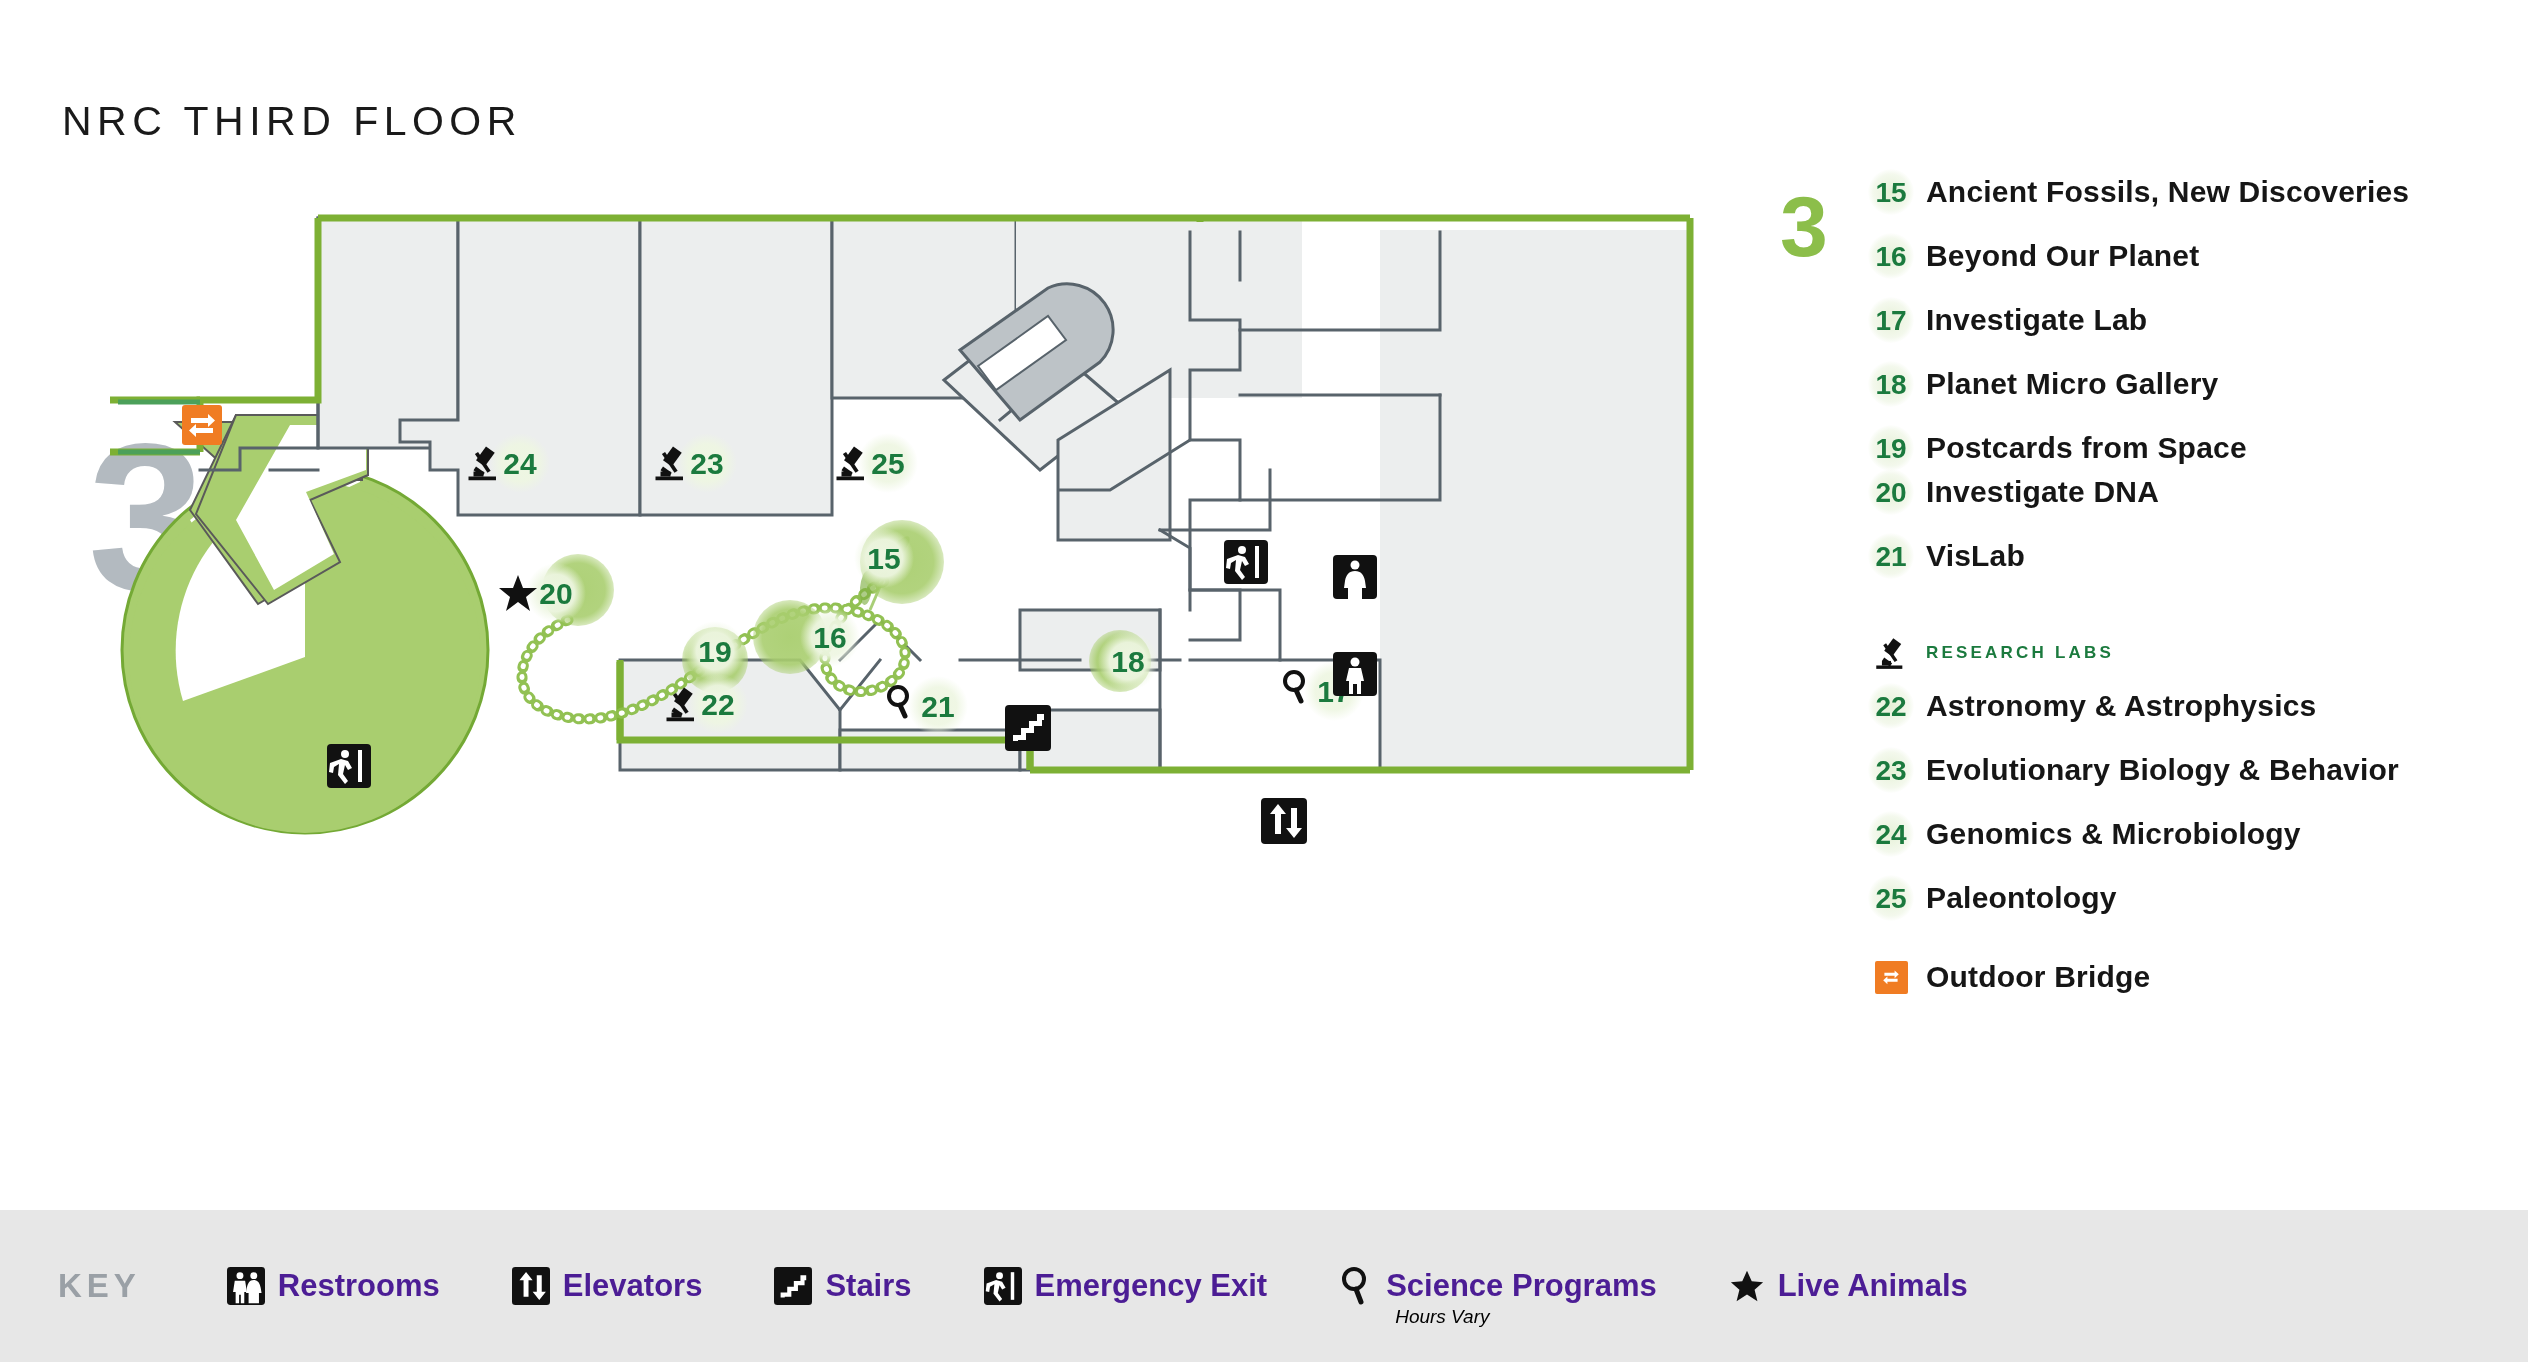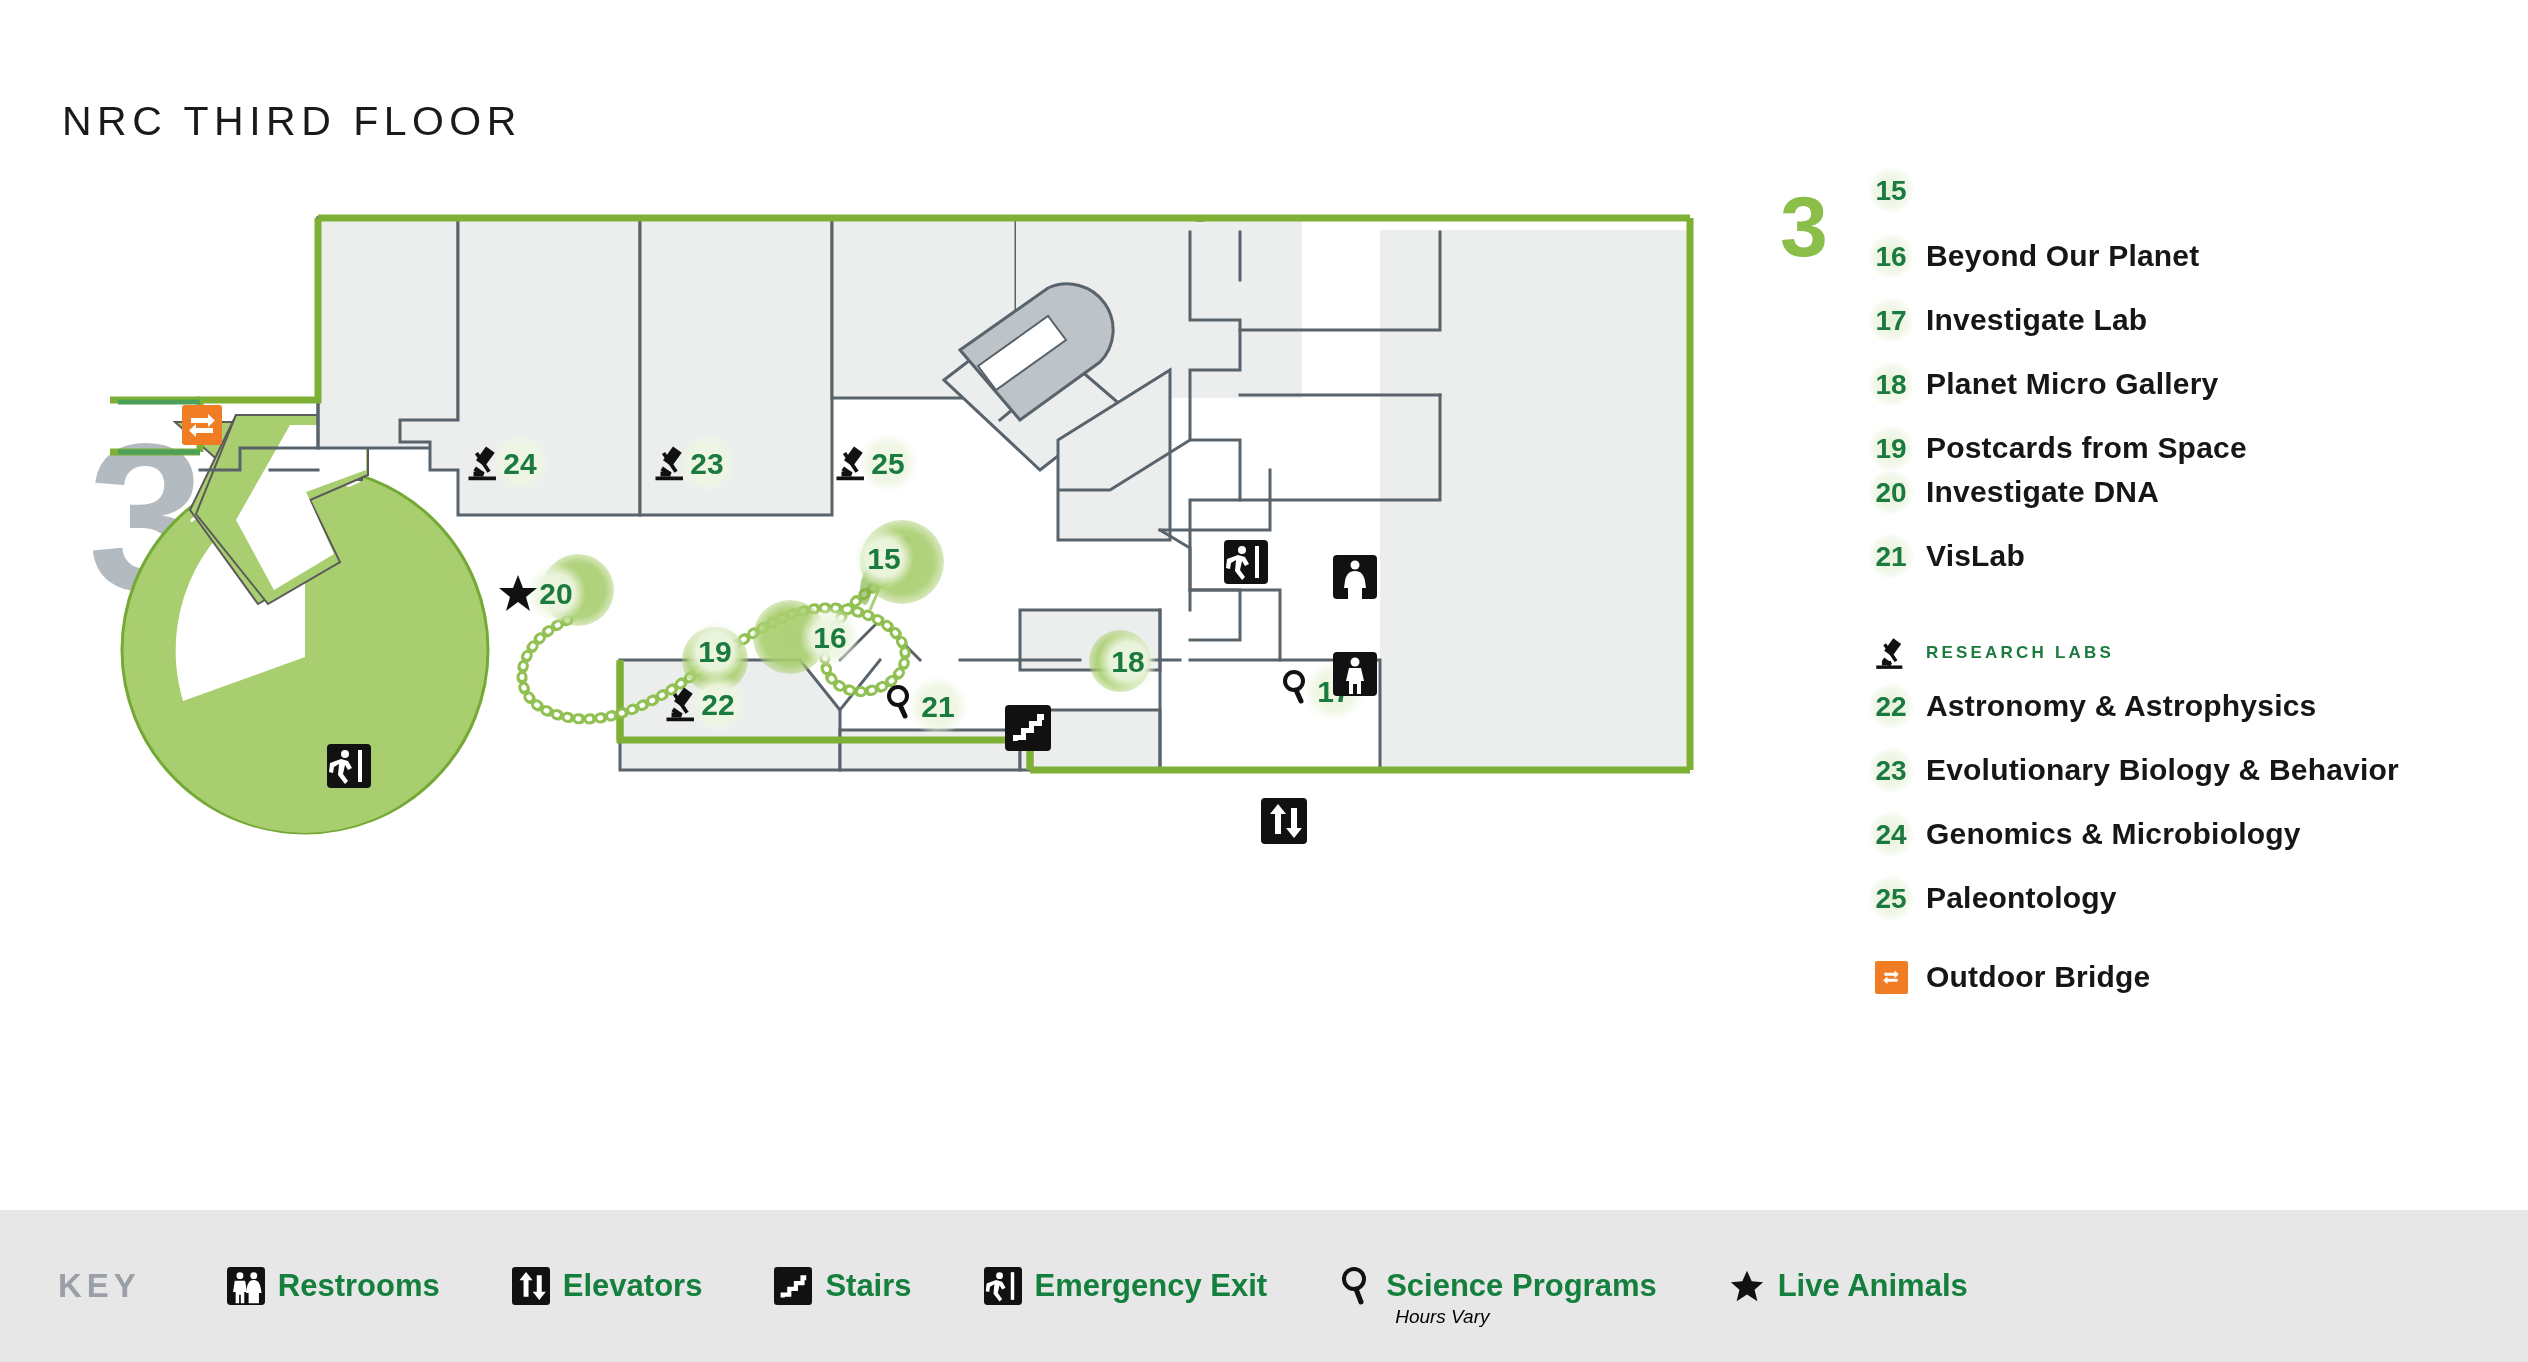--- a/index.html
+++ b/index.html
@@ -147,21 +147,21 @@
   .key-item {
     display: flex;
     align-items: center;
     margin-right: 72px;
     position: relative;
   }
   .key-icon { margin-right: 13px; display:flex; align-items:center; }
   .key-label {
     font-size: 31px;
     font-weight: 700;
-    color: #15803d;
+    color: #4c1d95;
     white-space: nowrap;
   }
   .key-sub {
     position: absolute;
     left: 56px; top: 40px;
     font-size: 19px;
     font-style: italic;
     font-weight: 400;
     color: #000000;
     white-space: nowrap;
@@ -458,20 +458,21 @@
 <div id="legend">
   <div id="legend-floor-number">3</div>
 
   <div class="legend-list">
 
     <div class="legend-row">
       <span class="legend-num-wrap">
         <span class="legend-num-bg"></span>
         <span class="legend-num">15</span>
       </span>
+      <span class="legend-label">Ancient Fossils, New Discoveries</span>
     </div>
 
     <div class="legend-row">
       <span class="legend-num-wrap">
         <span class="legend-num-bg"></span>
         <span class="legend-num">16</span>
       </span>
       <span class="legend-label">Beyond Our Planet</span>
     </div>
 

